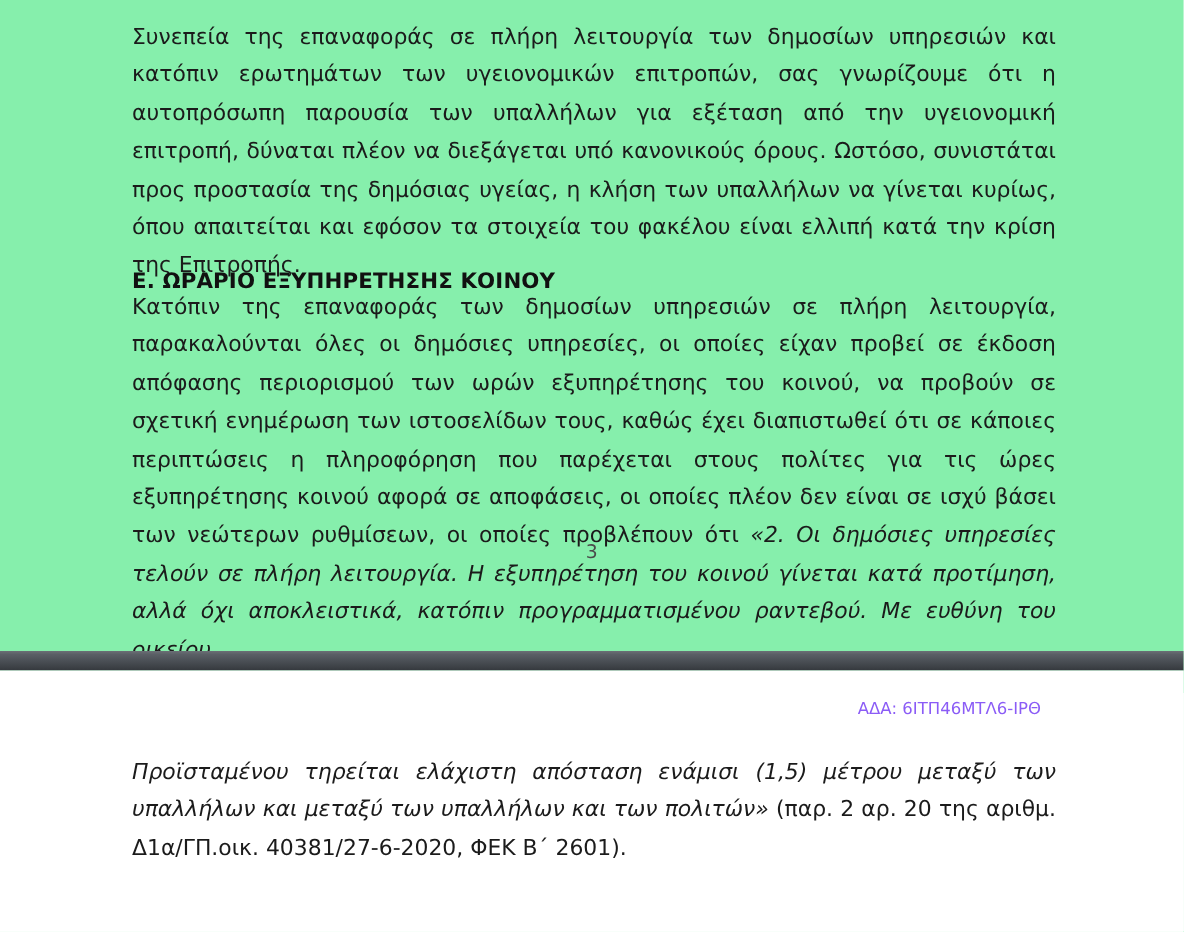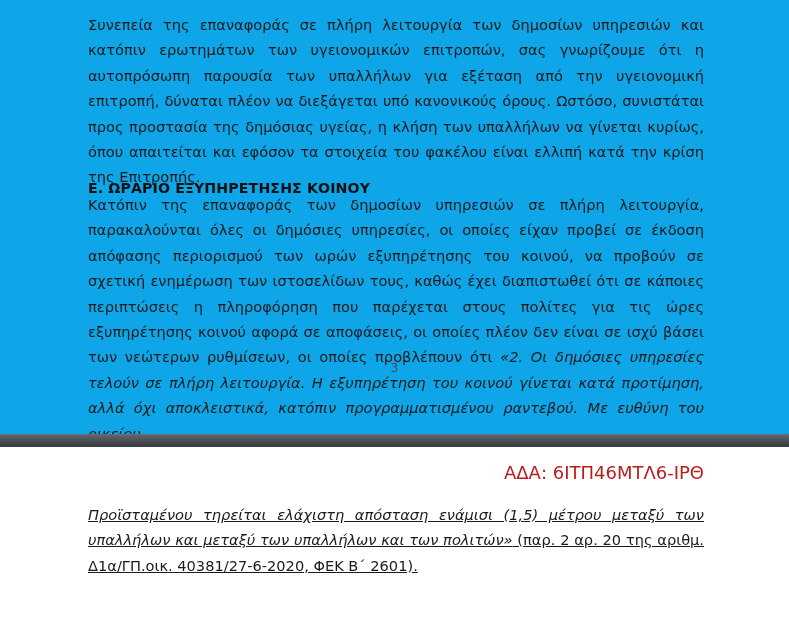--- a/index.html
+++ b/index.html
@@ -21,21 +21,21 @@
     background: #ffffff;
   }
 
   
   .section-top {
     position: absolute;
     left: 0;
     top: 0;
     width: 789px;
     height: 462px;
-    background: #0ea5e9;
+    background: #86efac;
   }
   .text-col {
     position: absolute;
     left: 88px;
     width: 616px;
   }
   p.body-par {
     margin: 0;
     text-align: justify;
     text-justify: inter-word;
@@ -91,30 +91,30 @@
   .section-bottom {
     position: absolute;
     left: 0;
     top: 447px;
     width: 789px;
     height: 174px;
     background: #ffffff;
   }
   .ada-line {
     position: absolute;
-    left: 88px;
+    left: 78px;
     top: 15px;
     width: 616px;
     text-align: right;
-    font-size: 18px;
+    font-size: 11px;
     line-height: 22px;
-    color: #b91c1c;
+    color: #8b5cf6;
     font-family: "DejaVu Sans", "Liberation Sans", sans-serif;
   }
-  #par-distance { top: 55px; text-decoration: underline; }
+  #par-distance { top: 55px; }
   #head-st      { top: 138px; }
 </style>
 </head>
 <body>
 
 <div class="page">
 
   <div class="section-top">
 
     <p class="body-par text-col" id="par-intro">Συνεπεία της επαναφοράς σε πλήρη λειτουργία των δημοσίων υπηρεσιών και κατόπιν ερωτημάτων των υγειονομικών επιτροπών, σας γνωρίζουμε ότι η αυτοπρόσωπη παρουσία των υπαλλήλων για εξέταση από την υγειονομική επιτροπή, δύναται πλέον να διεξάγεται υπό κανονικούς όρους. Ωστόσο, συνιστάται προς προστασία της δημόσιας υγείας, η κλήση των υπαλλήλων να γίνεται κυρίως, όπου απαιτείται και εφόσον τα στοιχεία του φακέλου είναι ελλιπή κατά την κρίση της Επιτροπής.</p>

